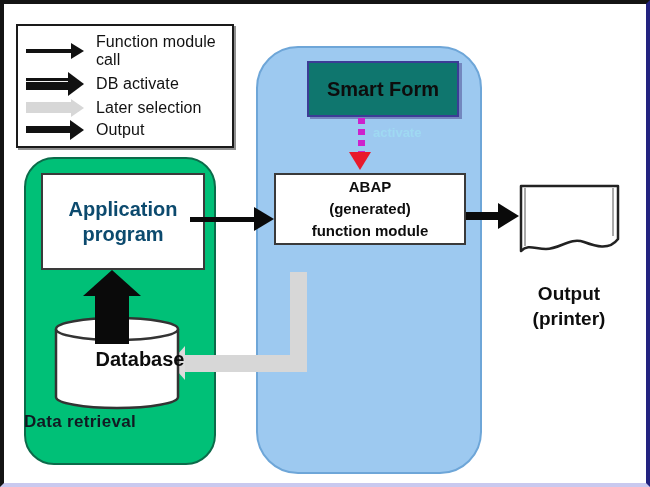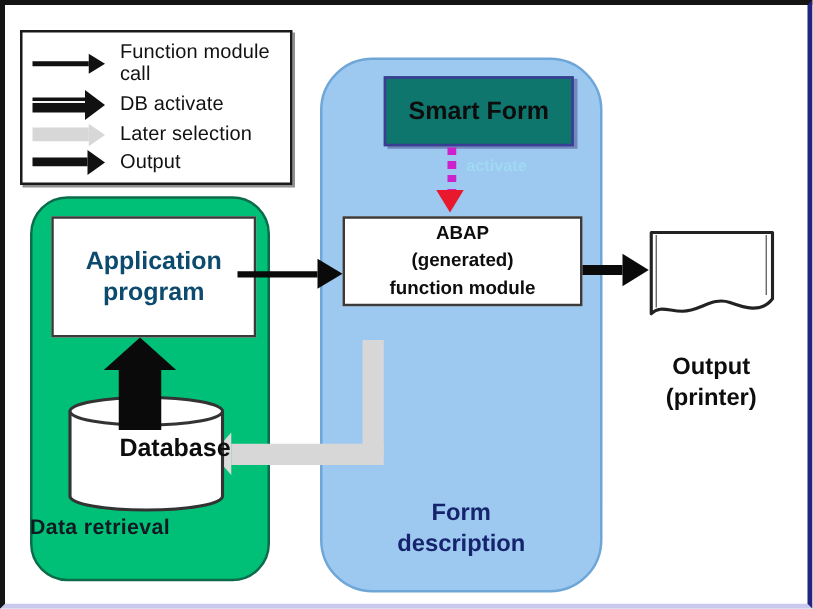--- a/index.html
+++ b/index.html
@@ -186,22 +186,20 @@
   <div class="abs graypath-v"></div>
   <div class="abs graypath-h"></div>
   <div class="abs graypath-head"></div>
 
   <div class="abs abapbox">
     <span>ABAP</span>
     <span>(generated)</span>
     <span>function module</span>
   </div>
 
-  <div class="abs blue-caption pre">Form
-description</div>
 
   <div class="abs harrow fmcall">
     <span class="shaft"></span>
       <span class="head"></span>
   </div>
   <div class="abs harrow outarr">
     <span class="shaft"></span>
       <span class="head"></span>
   </div>
 

